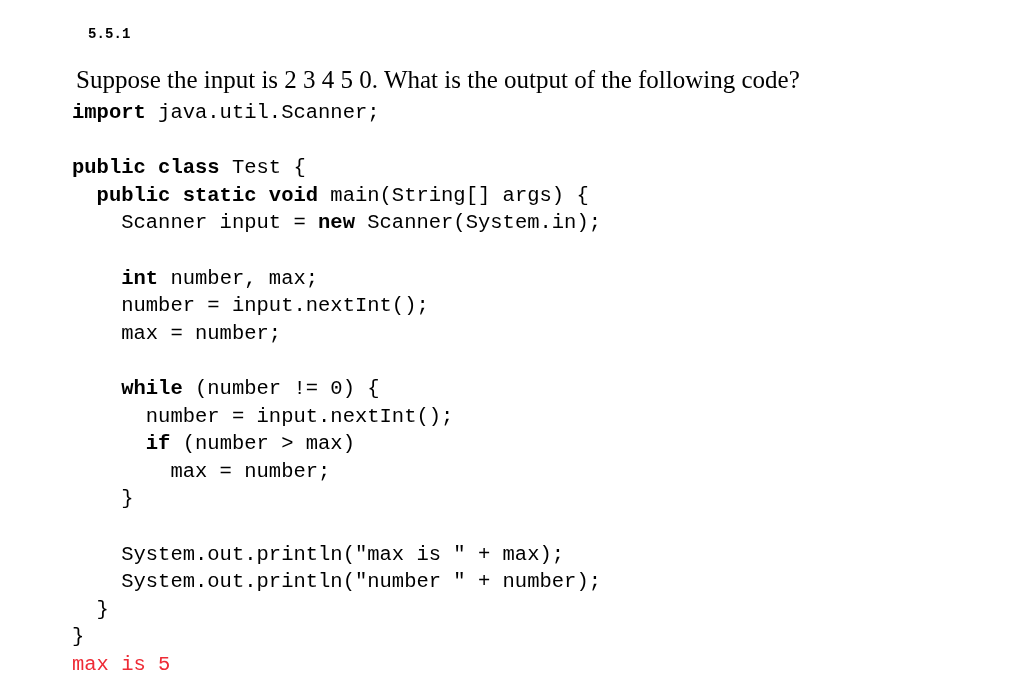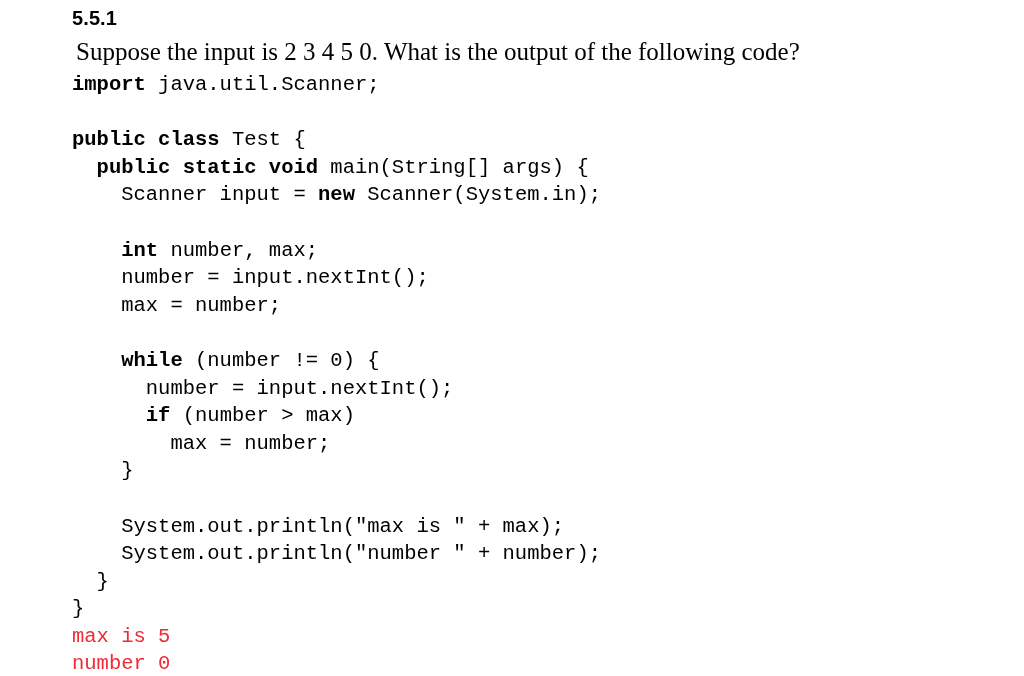--- a/index.html
+++ b/index.html
@@ -16,25 +16,25 @@
     color: #000000;
   }
   .page {
     position: relative;
     width: 1024px;
     height: 676px;
     box-sizing: border-box;
     padding: 4px 0 0 72px;
   }
   .exercise-number {
-    font-family: Liberation Sans, sans-serif;
+    font-family: Liberation Mono, monospace;
     font-weight: bold;
-    font-size: 20px;
+    font-size: 14px;
     line-height: 28px;
-    margin: 0;
+    margin: 16px;
     letter-spacing: 0.1px;
   }
   .question-text {
     font-family: "Liberation Serif", "DejaVu Serif", serif;
     font-weight: normal;
     font-size: 25px;
     line-height: 31px;
     margin: 4px;
     white-space: nowrap;
   }

